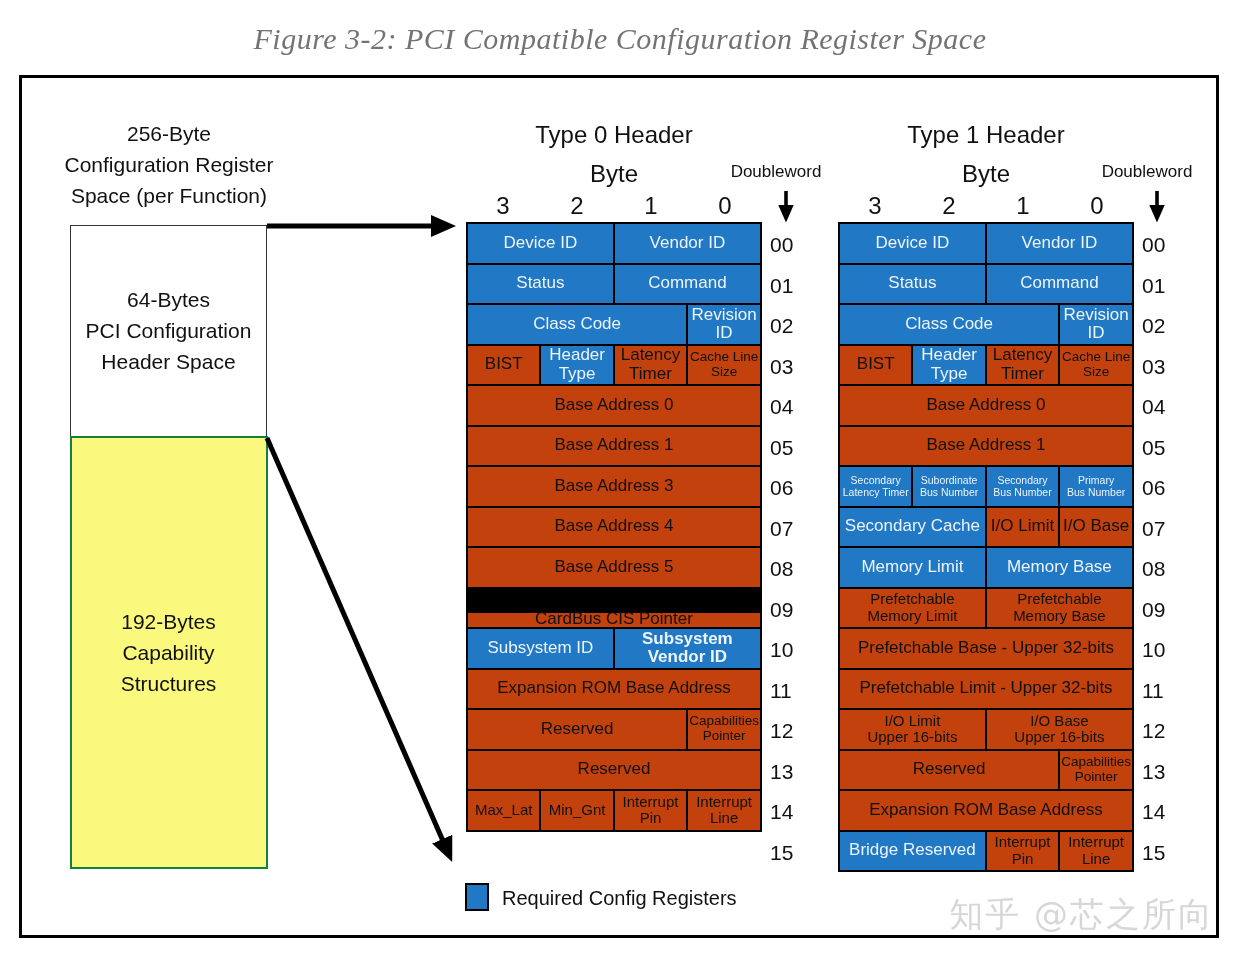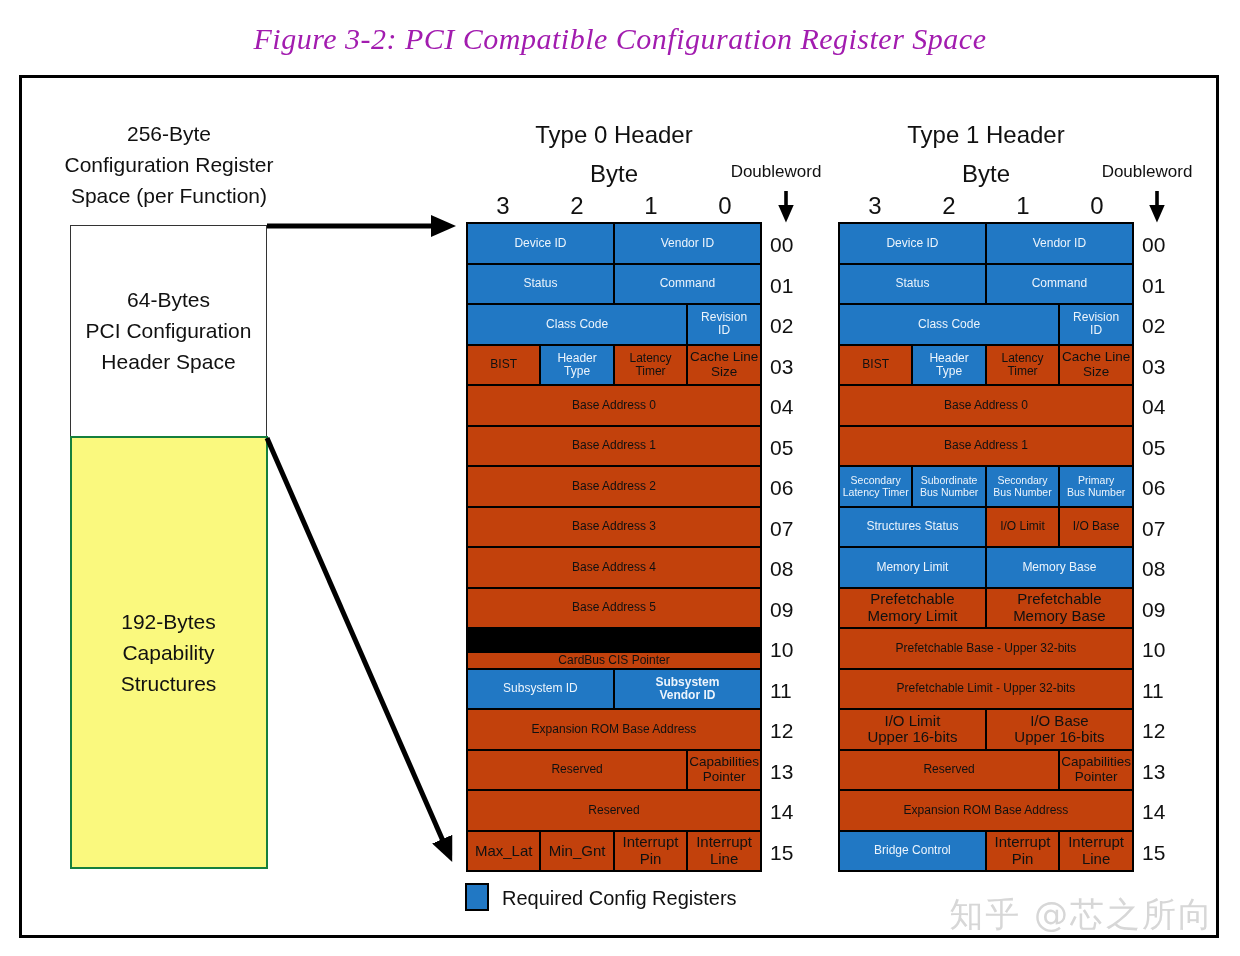--- a/index.html
+++ b/index.html
@@ -5,21 +5,21 @@
   html,body{margin:0;padding:0;}
   body{
     width:1240px;height:956px;position:relative;background:#fff;
     font-family:"Liberation Sans", sans-serif;color:#111;overflow:hidden;
   }
   .abs{position:absolute;}
   
   .fig-title{
     left:0;top:22px;width:1240px;text-align:center;
     font-family:"Liberation Serif", serif;font-style:italic;
-    font-size:30px;color:#a21caf;letter-spacing:0.5px;
+    font-size:30px;color:#737373;letter-spacing:0.5px;
   }
   
   .frame{left:19px;top:75px;width:1200px;height:863px;border:3px solid #000;box-sizing:border-box;}
   
   .cap-label{left:28px;top:118px;width:282px;text-align:center;font-size:21px;line-height:31px;white-space:pre-line;}
   .left-box{left:70px;top:225px;width:197px;height:643px;border:1.5px solid #333;box-sizing:border-box;background:#fff;}
   .hdr-space-label{left:0;top:58px;width:100%;text-align:center;font-size:21px;line-height:31px;white-space:pre-line;}
   .yellow-box{left:-1.5px;right:-1.5px;top:210px;bottom:-1.5px;background:var(--yellow);border:2px solid #15803d;box-sizing:border-box;}
   .cap-struct-label{left:0;top:168px;width:100%;text-align:center;font-size:21px;line-height:31px;white-space:pre-line;}
   
@@ -30,21 +30,21 @@
   .dw-label{top:162px;width:120px;text-align:center;font-size:17px;}
   .reg-table{
     display:grid;grid-template-columns:repeat(4,1fr);grid-auto-rows:38.5px;
     gap:2px;padding:2px;background:#000;width:296px;box-sizing:border-box;
   }
   .cell{
     background:#c2410c;display:flex;align-items:center;justify-content:center;
     text-align:center;white-space:pre-line;line-height:1.1;padding:0 1px;
   }
   .cell.blue{background:var(--blue);color:#ECF4FC;}
-  .size-lg{font-size:12px;}
+  .size-lg{font-size:17px;}
   .size-md{font-size:15px;}
   .size-sm{font-size:13.5px;}
   .size-xs{font-size:10.5px;line-height:1.2;}
   .dw-col{display:grid;grid-auto-rows:38.5px;row-gap:2px;padding-top:4px;}
   .dw-num{display:flex;align-items:center;font-size:21px;}
   
   .legend-swatch{left:465px;top:883px;width:24px;height:28px;background:var(--blue);border:2px solid #000;box-sizing:border-box;}
   .legend-label{left:502px;top:887px;font-size:20px;}
   
   .watermark{right:26px;top:892px;font-size:34px;color:#D7D7D7;letter-spacing:2px;font-family:"DejaVu Sans", sans-serif;}
@@ -103,21 +103,20 @@
 ID</div>
     <div class="cell size-lg" style="grid-column: span 1;">BIST</div>
     <div class="cell blue size-lg" style="grid-column: span 1;">Header
 Type</div>
     <div class="cell size-lg" style="grid-column: span 1;">Latency
 Timer</div>
     <div class="cell size-sm" style="grid-column: span 1;">Cache Line
 Size</div>
     <div class="cell size-lg" style="grid-column: span 4;">Base Address 0</div>
     <div class="cell size-lg" style="grid-column: span 4;">Base Address 1</div>
-    <div class="cell size-lg" style="grid-column: span 4;">Base Address 2</div>
     <div class="cell size-lg" style="grid-column: span 4;">Base Address 3</div>
     <div class="cell size-lg" style="grid-column: span 4;">Base Address 4</div>
     <div class="cell size-lg" style="grid-column: span 4;">Base Address 5</div>
     <div class="cell size-lg" style="grid-column: span 4; margin-top: 24px;">CardBus CIS Pointer</div>
     <div class="cell blue size-lg" style="grid-column: span 2;">Subsystem ID</div>
     <div class="cell blue size-lg" style="grid-column: span 2; font-weight: bold;">Subsystem
 Vendor ID</div>
     <div class="cell size-lg" style="grid-column: span 4;">Expansion ROM Base Address</div>
     <div class="cell size-lg" style="grid-column: span 3;">Reserved</div>
     <div class="cell size-sm" style="grid-column: span 1;">Capabilities
@@ -176,40 +175,40 @@
     <div class="cell size-lg" style="grid-column: span 4;">Base Address 0</div>
     <div class="cell size-lg" style="grid-column: span 4;">Base Address 1</div>
     <div class="cell blue size-xs" style="grid-column: span 1;">Secondary
 Latency Timer</div>
     <div class="cell blue size-xs" style="grid-column: span 1;">Subordinate
 Bus Number</div>
     <div class="cell blue size-xs" style="grid-column: span 1;">Secondary
 Bus Number</div>
     <div class="cell blue size-xs" style="grid-column: span 1;">Primary
 Bus Number</div>
-    <div class="cell blue size-lg" style="grid-column: span 2;">Structures Status</div>
+    <div class="cell blue size-lg" style="grid-column: span 2;">Secondary Cache</div>
     <div class="cell size-lg" style="grid-column: span 1;">I/O Limit</div>
     <div class="cell size-lg" style="grid-column: span 1;">I/O Base</div>
     <div class="cell blue size-lg" style="grid-column: span 2;">Memory Limit</div>
     <div class="cell blue size-lg" style="grid-column: span 2;">Memory Base</div>
     <div class="cell size-md" style="grid-column: span 2;">Prefetchable
 Memory Limit</div>
     <div class="cell size-md" style="grid-column: span 2;">Prefetchable
 Memory Base</div>
     <div class="cell size-lg" style="grid-column: span 4;">Prefetchable Base - Upper 32-bits</div>
     <div class="cell size-lg" style="grid-column: span 4;">Prefetchable Limit - Upper 32-bits</div>
     <div class="cell size-md" style="grid-column: span 2;">I/O Limit
 Upper 16-bits</div>
     <div class="cell size-md" style="grid-column: span 2;">I/O Base
 Upper 16-bits</div>
     <div class="cell size-lg" style="grid-column: span 3;">Reserved</div>
     <div class="cell size-sm" style="grid-column: span 1;">Capabilities
 Pointer</div>
     <div class="cell size-lg" style="grid-column: span 4;">Expansion ROM Base Address</div>
-    <div class="cell blue size-lg" style="grid-column: span 2;">Bridge Control</div>
+    <div class="cell blue size-lg" style="grid-column: span 2;">Bridge Reserved</div>
     <div class="cell size-md" style="grid-column: span 1;">Interrupt
 Pin</div>
     <div class="cell size-md" style="grid-column: span 1;">Interrupt
 Line</div>
   </div>
 <div class="abs dw-col" style="left:1142px;top:222px">
     <div class="dw-num">00</div>
     <div class="dw-num">01</div>
     <div class="dw-num">02</div>
     <div class="dw-num">03</div>

